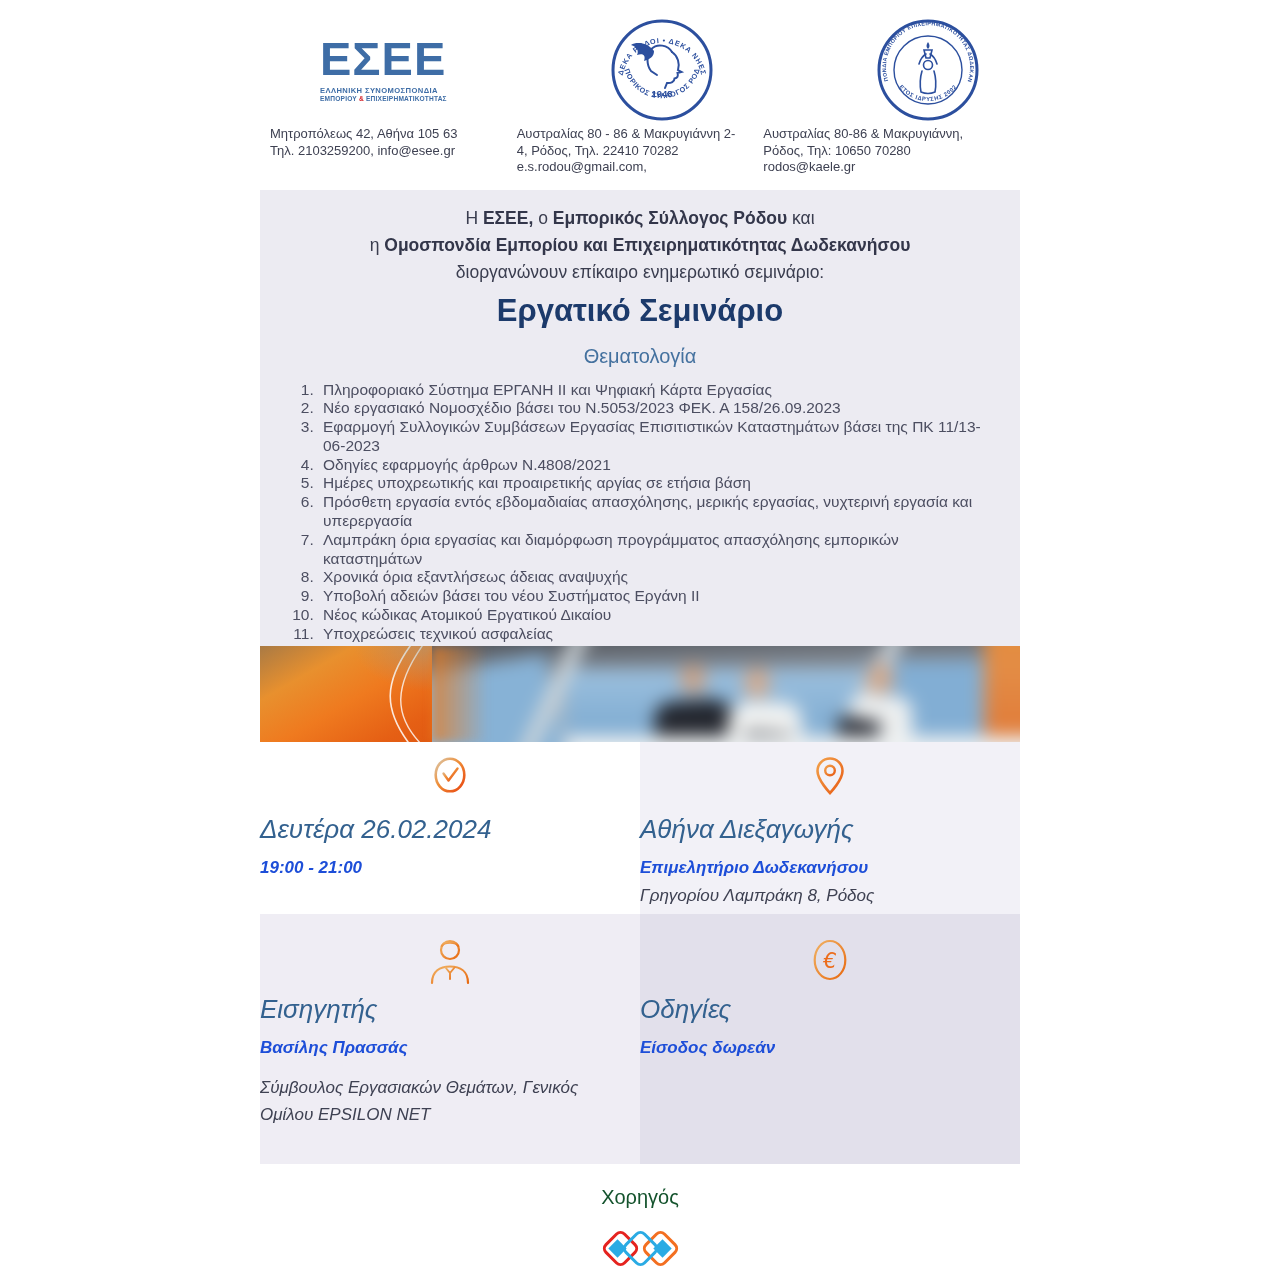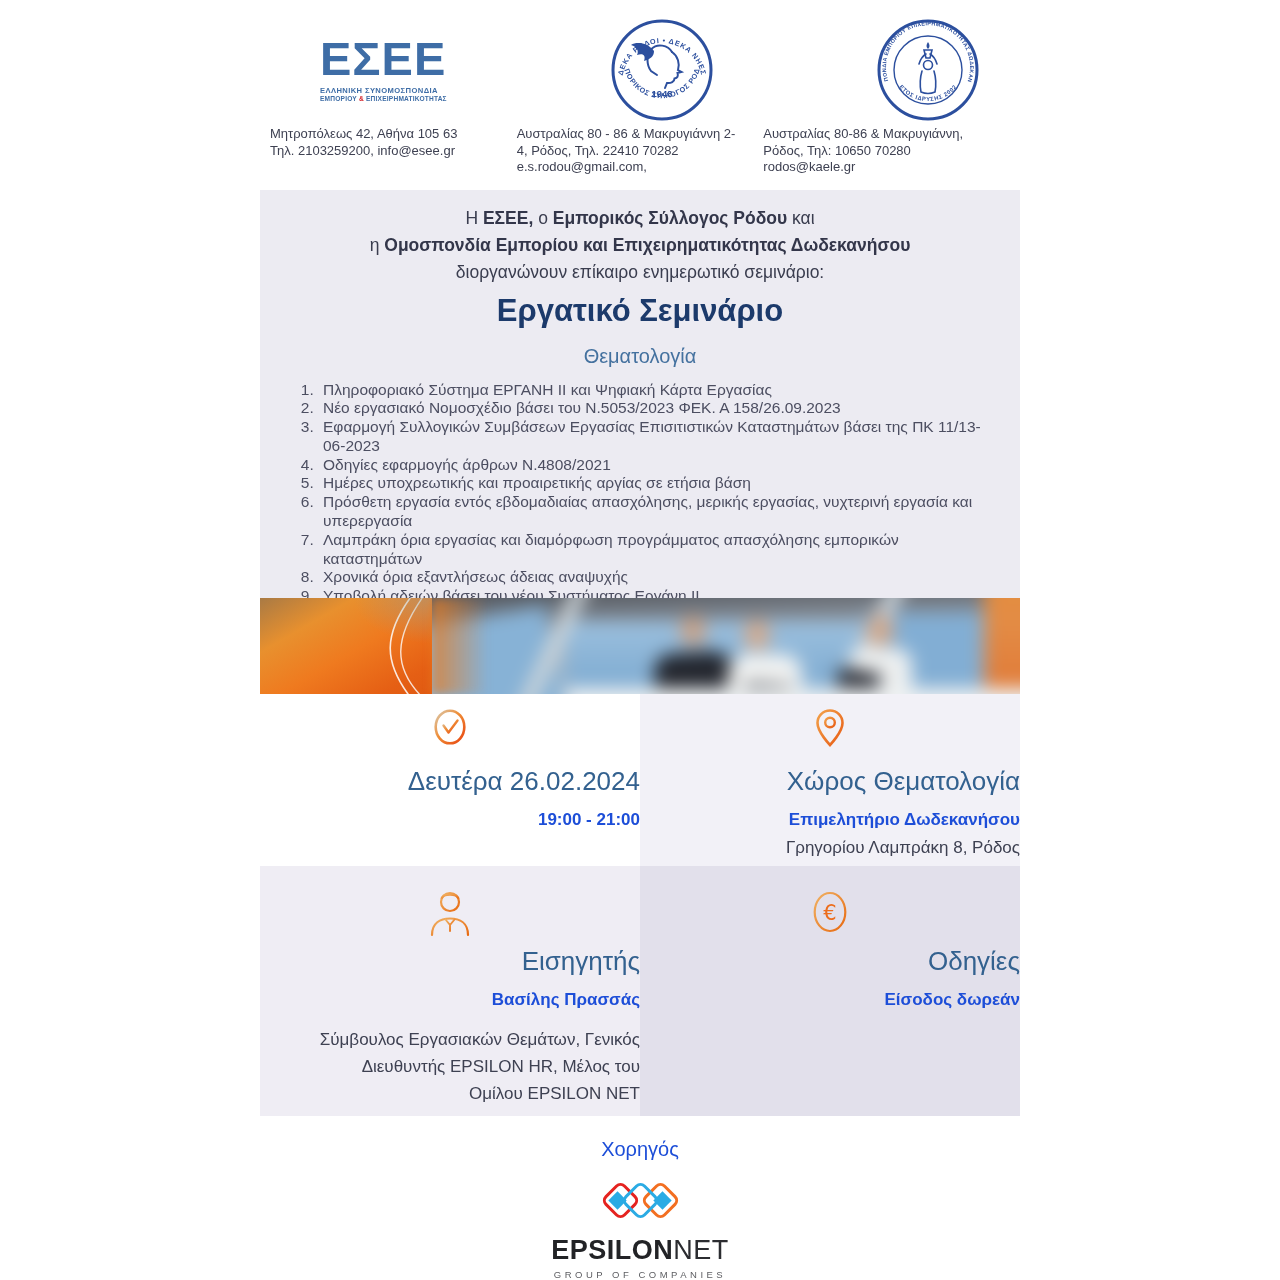--- a/index.html
+++ b/index.html
@@ -20,21 +20,21 @@
   .esee-sub1 { margin-top:5px; font-size:7.6px; font-weight:700; color:#3e6da6; letter-spacing:.4px; }
   .esee-sub2 { font-size:6.6px; font-weight:700; color:#3e6da6; letter-spacing:.2px; }
   .esee-sub2 .amp { color:#d42027; }
   .badge-svg { display:block; }
 
   
   .addr-row { display:flex; margin-top:4px; padding:0 10px; }
   .addr-col { width:253px; text-align:left; font-size:13px; line-height:16.5px; color:#3e4152; }
 
   
-  .panel { margin-top:14px; background:#ecebf2; padding:15px 18px 10px 18px; height:408px; }
+  .panel { margin-top:14px; background:#ecebf2; padding:15px 18px 10px 18px; height:456px; }
   .intro { text-align:center; font-size:17.5px; line-height:27px; color:#3a3d4f; }
   .intro b { font-weight:700; color:#33364a; }
   .seminar-title { text-align:center; font-size:31px; font-weight:700; color:#1c3a6b; margin-top:7px; }
   .topics-title { text-align:center; font-size:20px; color:#44719f; margin-top:16px; }
   .agenda { margin:13px 0 0 0; padding-left:40px; }
   .agenda li { font-size:15.5px; line-height:18.8px; color:#4c4e61; padding-left:5px; }
   .agenda li::marker { color:#4c4e61; }
 
   
   .photo { position:relative; height:96px; overflow:hidden; background:#b3bfc8; }
@@ -60,38 +60,38 @@
   .orange-block { position:absolute; left:0; top:0; width:172px; height:100%;
     background:linear-gradient(150deg,#a97a44 0%,#e8902e 28%,#ef7a1f 55%,#e55f14 85%,#e05a12 100%); }
   .orange-block::after { content:""; position:absolute; right:0; top:0; width:120px; height:70px;
     background:radial-gradient(120px 70px at 100% 0%, rgba(150,160,150,.5), transparent 65%); }
   .orange-fade { position:absolute; left:172px; top:0; width:56px; height:100%; filter:blur(5px);
     background:linear-gradient(90deg, rgba(232,124,32,.75), rgba(232,124,32,0)); }
   .swirl-svg { position:absolute; left:95px; top:0; }
 
   
   .info-row { display:flex; }
-  .cell { width:50%; text-align:right; }
+  .cell { width:50%; text-align:left;font-style:italic; }
   .row1 { height:172px; }
   .row1 .cell { padding-top:14px; }
   .cell-schedule { background:#ffffff; }
   .cell-venue { background:#f2f1f7; }
   .row2 { height:250px; }
   .row2 .cell { padding-top:22px; }
   .cell-speaker { background:#efedf4; }
   .cell-cost { background:#e2e0eb; }
   .cell-title { font-size:26px; color:#33618f; margin-top:8px; }
   .cell-strong { font-size:17px; font-weight:700; color:#1d4ed8; margin-top:13px; }
   .cell-text { font-size:17px; color:#3e4152; line-height:27px; margin-top:4px; }
   .speaker-desc { font-size:17px; color:#3e4152; line-height:27px; margin-top:16px; }
   .icon-slot { height:50px; display:flex; align-items:flex-start; justify-content:center; }
 
   
   .sponsor { text-align:center; margin-top:22px; }
-  .sponsor-label { font-size:20px; color:#1d4ed8; }
+  .sponsor-label { font-size:20px; color:#14532d; }
   .diamonds { display:flex; justify-content:center; align-items:center; margin-top:14px; height:52px; position:relative; }
   .dia { width:29px; height:29px; border:3.5px solid; border-radius:7px; transform:rotate(45deg); background:transparent; position:relative; }
   .dia-red   { border-color:#e5231f; margin-right:-9px; z-index:1; }
   .dia-blue  { border-color:#2aabe4; z-index:3; }
   .dia-orange{ border-color:#f36f21; margin-left:-9px; z-index:1; }
   .dia-fill { position:absolute; width:13px; height:13px; background:#2aabe4; transform:rotate(45deg); z-index:2; top:50%; margin-top:-6.5px; }
   .fill-l { left:50%; margin-left:-29px; }
   .fill-r { left:50%; margin-left:16px; }
   .brand-line { margin-top:8px; font-size:27px; letter-spacing:.5px; color:#222326; }
   .brand-bold { font-weight:800; }
@@ -255,21 +255,21 @@
             <defs>
                 <linearGradient id="og2" x1="0" y1="0" x2="1" y2="1">
               <stop offset="0" stop-color="#f2a14a"></stop>
                   <stop offset="1" stop-color="#e85c14"></stop>
             </linearGradient>
               </defs>
             <path d="M15 2.5 C8 2.5 2.5 8 2.5 15 C2.5 24 15 37 15 37 C15 37 27.5 24 27.5 15 C27.5 8 22 2.5 15 2.5 Z" fill="none" stroke="url(#og2)" stroke-width="2.6"></path>
             <circle cx="15" cy="14.5" r="4.8" fill="none" stroke="url(#og2)" stroke-width="2.4"></circle>
           </svg>
         </div>
-        <div class="cell-title">Χώρος Θεματολογία</div>
+        <div class="cell-title">Αθήνα Διεξαγωγής</div>
         <div class="cell-strong">Επιμελητήριο Δωδεκανήσου</div>
         <div class="cell-text">Γρηγορίου Λαμπράκη 8, Ρόδος</div>
       </div>
     </div>
 
     <div class="info-row row2">
       <div class="cell cell-speaker">
         <div class="icon-slot">
           <svg width="46" height="50" viewBox="0 0 46 50">
             <defs>
@@ -281,21 +281,20 @@
             <circle cx="23" cy="14" r="9" fill="none" stroke="url(#og3)" stroke-width="2.2"></circle>
             <path d="M14.5 10.5 C16 5.5 30 5.5 31.5 10.5" fill="none" stroke="url(#og3)" stroke-width="2"></path>
             <path d="M5 47 C5 35 13 30.5 23 30.5 C33 30.5 41 35 41 47" fill="none" stroke="url(#og3)" stroke-width="2.2" stroke-linecap="round"></path>
             <path d="M18.5 31.5 L23 37 L27.5 31.5 M23 37 L23 43" fill="none" stroke="url(#og3)" stroke-width="1.9" stroke-linecap="round" stroke-linejoin="round"></path>
           </svg>
         </div>
         <div class="cell-title">Εισηγητής</div>
         <div class="cell-strong">Βασίλης Πρασσάς</div>
         <div class="speaker-desc">
           <div>Σύμβουλος Εργασιακών Θεμάτων, Γενικός</div>
-          <div>Διευθυντής EPSILON HR, Μέλος του</div>
           <div>Ομίλου EPSILON NET</div>
         </div>
       </div>
       <div class="cell cell-cost">
         <div class="icon-slot">
           <svg width="40" height="48" viewBox="0 0 40 48">
             <defs>
                 <linearGradient id="og4" x1="0" y1="0" x2="1" y2="1">
               <stop offset="0" stop-color="#f0b264"></stop>
                   <stop offset="1" stop-color="#e8690f"></stop>

